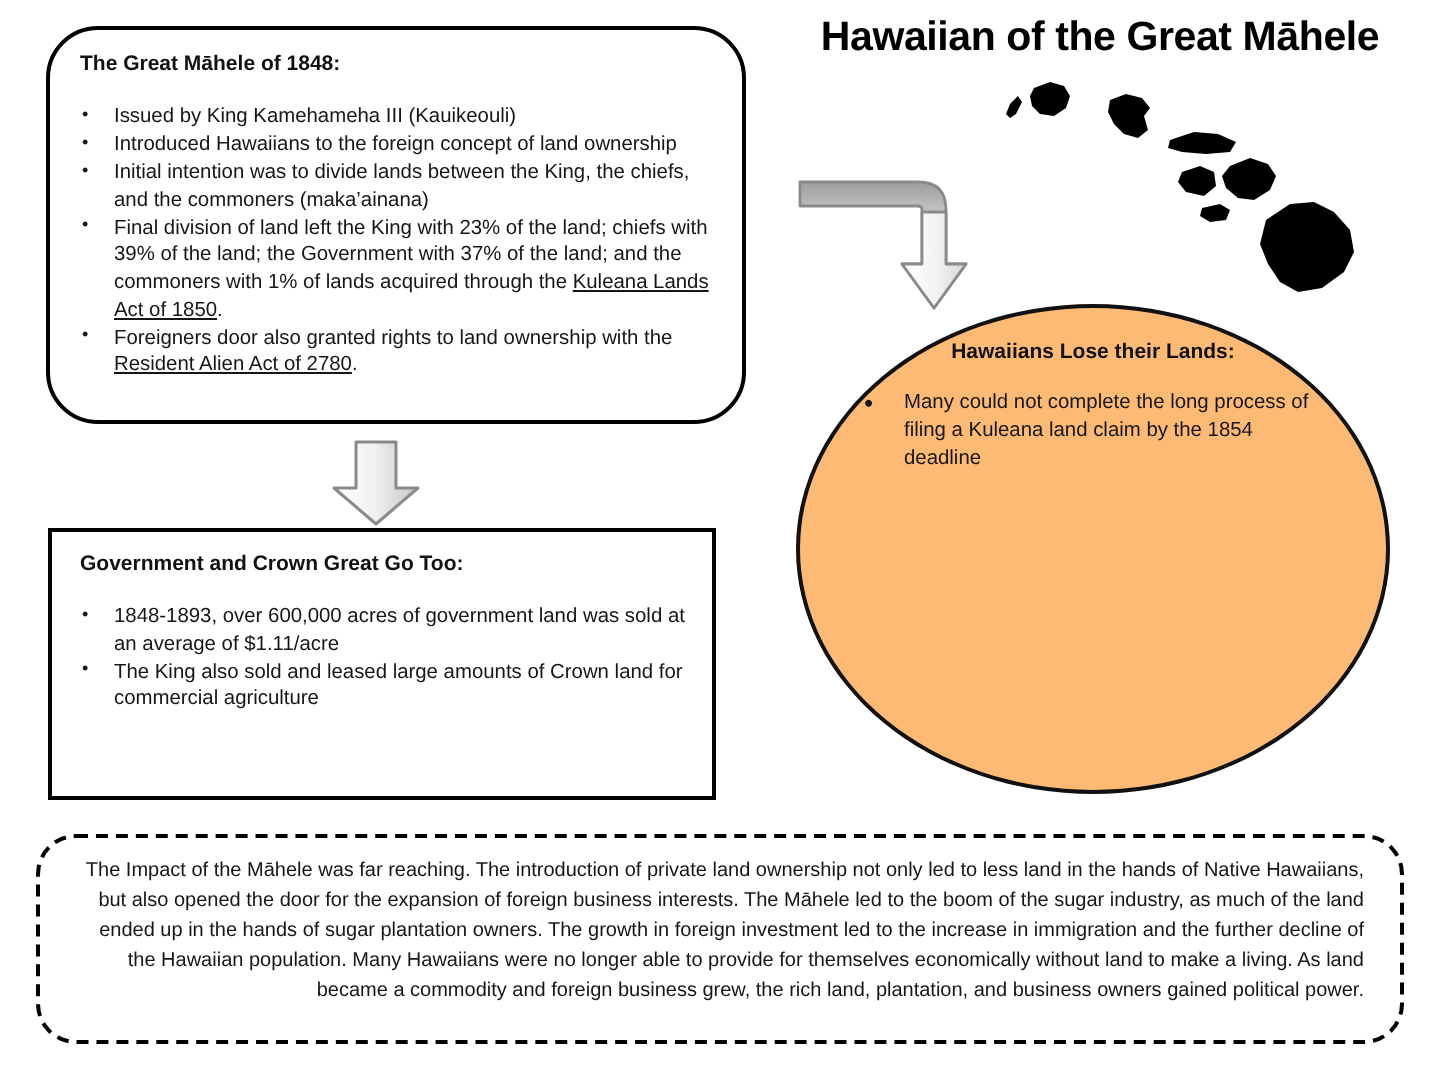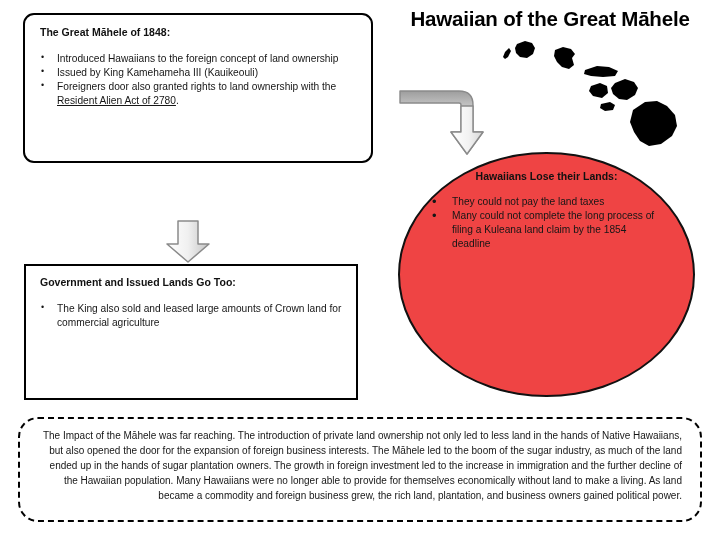--- a/index.html
+++ b/index.html
@@ -71,23 +71,23 @@
     top: -2px;
   }
   .u { text-decoration: underline; }
 
   
   #box-mahele {
     position: absolute;
     left: 23px;
     top: 13px;
     width: 350px;
-    height: 150px;
+    height: 199px;
     border: 2px solid #000000;
-    border-radius: 11px;
+    border-radius: 26px;
     background: #ffffff;
     box-sizing: border-box;
   }
   #box-mahele .inner {
     padding: 11px 13px 0 13px;
   }
   #box-mahele .shape-heading { margin-bottom: 13px; margin-left: 2px; }
 
   
   #box-govt {
@@ -107,21 +107,21 @@
 
   
   #oval-lose-lands {
     position: absolute;
     left: 398px;
     top: 152px;
     width: 297px;
     height: 245px;
     border: 2px solid #111111;
     border-radius: 50%;
-    background: #ef4444;
+    background: #fdba74;
     box-sizing: border-box;
   }
   #oval-lose-lands .inner {
     padding: 16px 30px 0 30px;
   }
   #oval-lose-lands .shape-heading {
     text-align: center;
     margin-bottom: 12px;
   }
   #oval-lose-lands .bullet-list li {
@@ -239,41 +239,43 @@
         </linearGradient>
       </defs>
       <path d="M15,2 L35,2 L35,25 L46,25 L25,43 L4,25 L15,25 Z" fill="url(#gradDown)" stroke="#8a8a8a" stroke-width="1.5" stroke-linejoin="round"></path>
     </svg>
   </div>
 
   <div id="box-mahele">
     <div class="inner">
       <div class="shape-heading">The Great Māhele of 1848:</div>
       <ul class="bullet-list">
+          <li><span>Issued by King Kamehameha III (Kauikeouli)</span></li>
           <li><span>Introduced Hawaiians to the foreign concept of land ownership</span></li>
-          <li><span>Issued by King Kamehameha III (Kauikeouli)</span></li>
+          <li><span>Initial intention was to divide lands between the King, the chiefs, and the commoners (maka’ainana)</span></li>
+          <li><span>Final division of land left the King with 23% of the land; chiefs with 39% of the land; the Government with 37% of the land; and the commoners with 1% of lands acquired through the </span><span class="u">Kuleana Lands Act of 1850</span><span>.</span></li>
           <li><span>Foreigners door also granted rights to land ownership with the </span><span class="u">Resident Alien Act of 2780</span><span>.</span></li>
         </ul>
     </div>
   </div>
 
   <div id="box-govt">
     <div class="inner">
-      <div class="shape-heading">Government and Issued Lands Go Too:</div>
+      <div class="shape-heading">Government and Crown Great Go Too:</div>
       <ul class="bullet-list">
+          <li><span>1848-1893, over 600,000 acres of government land was sold at an average of $1.11/acre</span></li>
           <li><span>The King also sold and leased large amounts of Crown land for commercial agriculture</span></li>
         </ul>
     </div>
   </div>
 
   <div id="oval-lose-lands">
     <div class="inner">
       <div class="shape-heading">Hawaiians Lose their Lands:</div>
       <ul class="bullet-list big-dots">
-          <li><span>They could not pay the land taxes</span></li>
           <li><span>Many could not complete the long process of filing a Kuleana land claim by the 1854 deadline</span></li>
         </ul>
     </div>
   </div>
 
   <div id="box-impact">
     <div class="inner">
       <p id="impact-paragraph">The Impact of the Māhele was far reaching.  The introduction of private land ownership not only led to less land in the hands of Native Hawaiians, but also opened the door for the expansion of foreign business interests.  The Māhele led to the boom of the sugar industry, as much of the land ended up in the hands of sugar plantation owners.  The growth in foreign investment led to the increase in immigration and the further decline of the Hawaiian population.  Many Hawaiians were no longer able to provide for themselves economically without land to make a living.  As land became a commodity and foreign business grew, the rich land, plantation, and business owners gained political power.</p>
     </div>
   </div>

